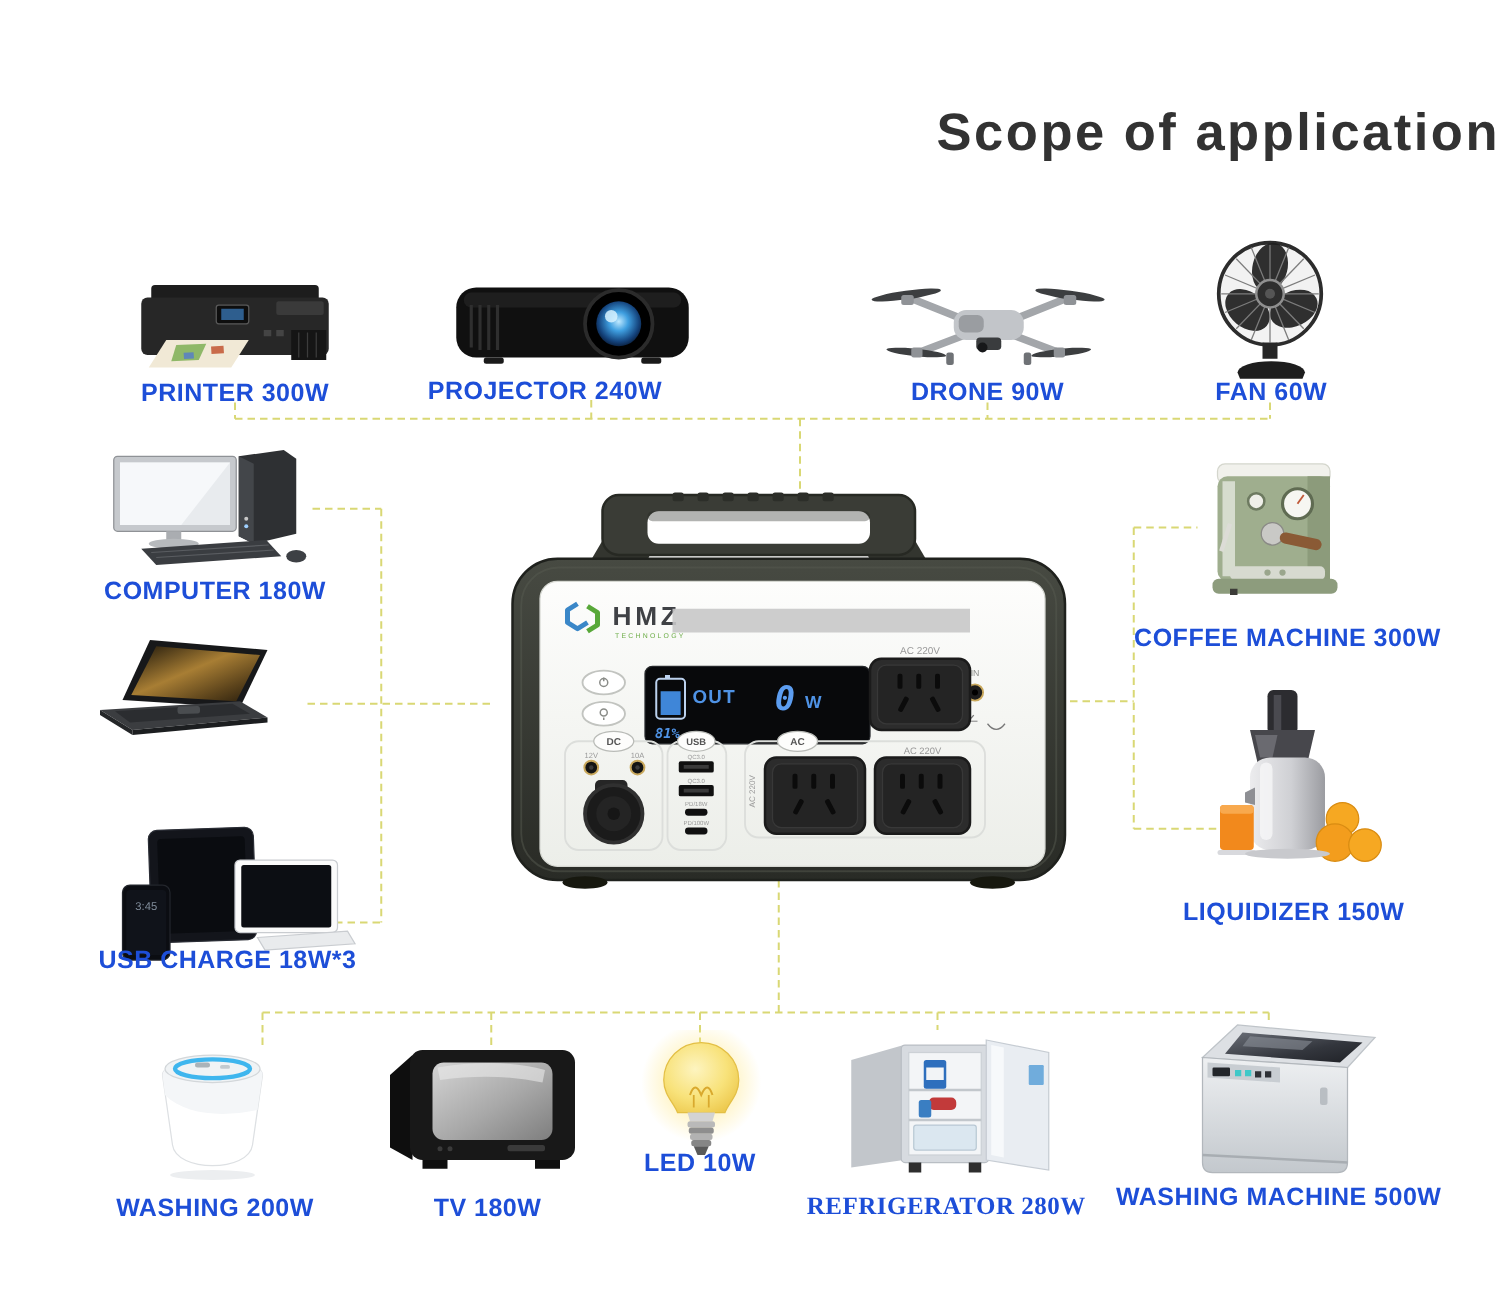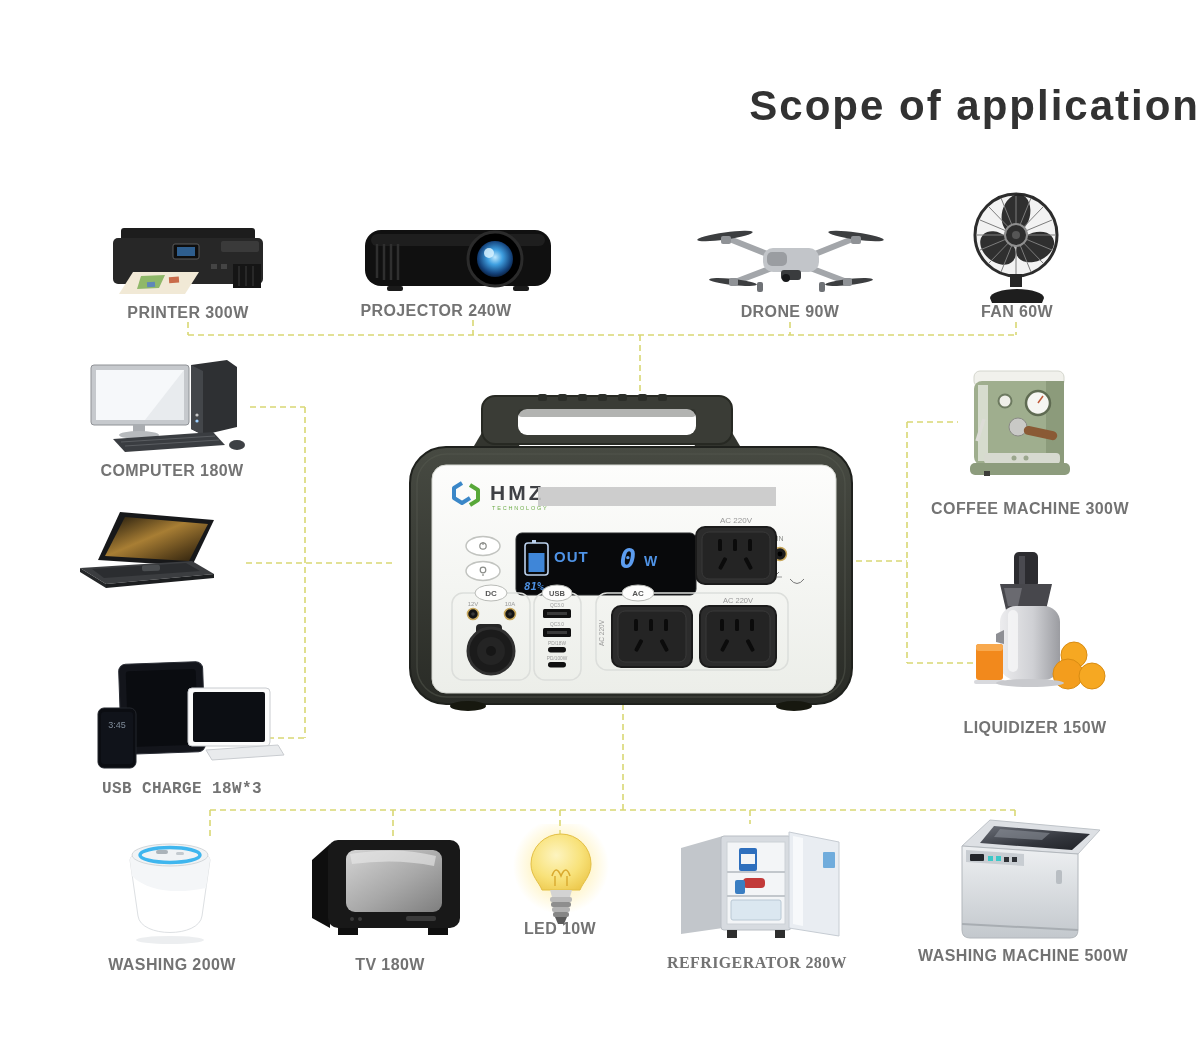--- a/index.html
+++ b/index.html
@@ -1,21 +1,21 @@
 <!DOCTYPE html>
 <html><head>
 <meta charset="utf-8">
 <style>
   html,body{margin:0;padding:0;background:#ffffff;}
   #canvas{position:relative;width:1200px;height:1050px;background:#ffffff;overflow:hidden;
           font-family:"Liberation Sans",sans-serif;}
   .abs{position:absolute;}
   #title{left:0;top:82px;width:1200px;text-align:right;font-size:42px;font-weight:800;
          color:#323232;letter-spacing:2px;}
-  .item-label{font-size:16px;font-weight:700;color:#737373;letter-spacing:.4px;text-align:center;
+  .item-label{font-size:20px;font-weight:700;color:#1d4ed8;letter-spacing:.4px;text-align:center;
               white-space:nowrap;}
   .conn{stroke:#d9d874;stroke-width:1.6;stroke-dasharray:6 4;fill:none;}
   svg{display:block;}
   .seg{font-family:"DejaVu Sans Mono",monospace;font-style:italic;font-weight:700;}
   .tinylbl{font-family:"Liberation Sans",sans-serif;fill:#999;}
 </style>
 </head>
 <body>
 
 <div id="canvas">
@@ -204,21 +204,21 @@
       <rect x="108" y="30" width="82" height="58" rx="4" fill="#fbfbfb" stroke="#c9ccd0"></rect>
       <rect x="113" y="34" width="72" height="50" rx="2" fill="#0c0e13"></rect>
       <polygon points="126,92 198,87 204,97 132,102" fill="#e9ebed" stroke="#c9ccd0"></polygon>
       <g>
         <rect x="18" y="50" width="38" height="60" rx="6" fill="#0b0d12" stroke="#23262c"></rect>
         <rect x="21" y="54" width="32" height="52" rx="3" fill="#10131a"></rect>
         <text x="37" y="70" text-anchor="middle" font-size="9" fill="#7f8b99">3:45</text>
       </g>
     </svg>
   </div>
-  <div class="abs item-label" style="left:62px;top:780px;width:240px;font-family:Liberation Mono, monospace;">USB CHARGE 18W*3</div>
+  <div class="abs item-label" style="left:62px;top:757px;width:240px;">USB CHARGE 18W*3</div>
 
   <div class="abs" style="left:950px;top:363px;">
     <svg width="142" height="122" viewBox="0 0 142 122">
       <rect x="24" y="8" width="90" height="16" rx="6" fill="#f1f1ec" stroke="#d4d6cd"></rect>
       <rect x="24" y="18" width="90" height="84" rx="8" fill="#9fae8e"></rect>
       <polygon points="96,18 114,18 114,102 96,102" fill="#8c9b7b"></polygon>
       <rect x="28" y="22" width="10" height="76" fill="#eef0ea" opacity=".7"></rect>
       <circle cx="88" cy="40" r="12" fill="#f6f6f2" stroke="#5f6b52" stroke-width="2.5"></circle>
       <line x1="88" y1="40" x2="93" y2="33" stroke="#c05a3a" stroke-width="1.5"></line>
       <circle cx="55" cy="38" r="6.5" fill="#efefe9" stroke="#6d7a60" stroke-width="2"></circle>

